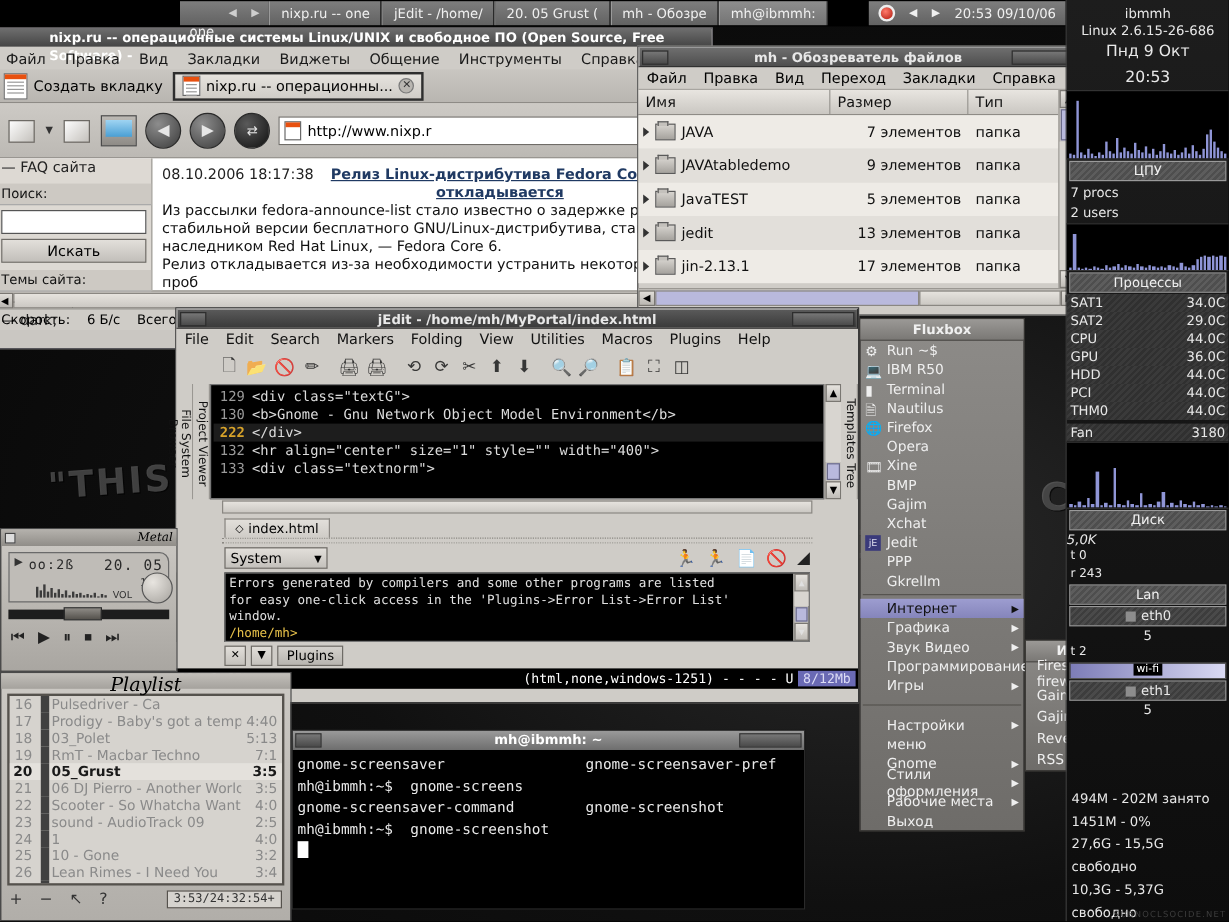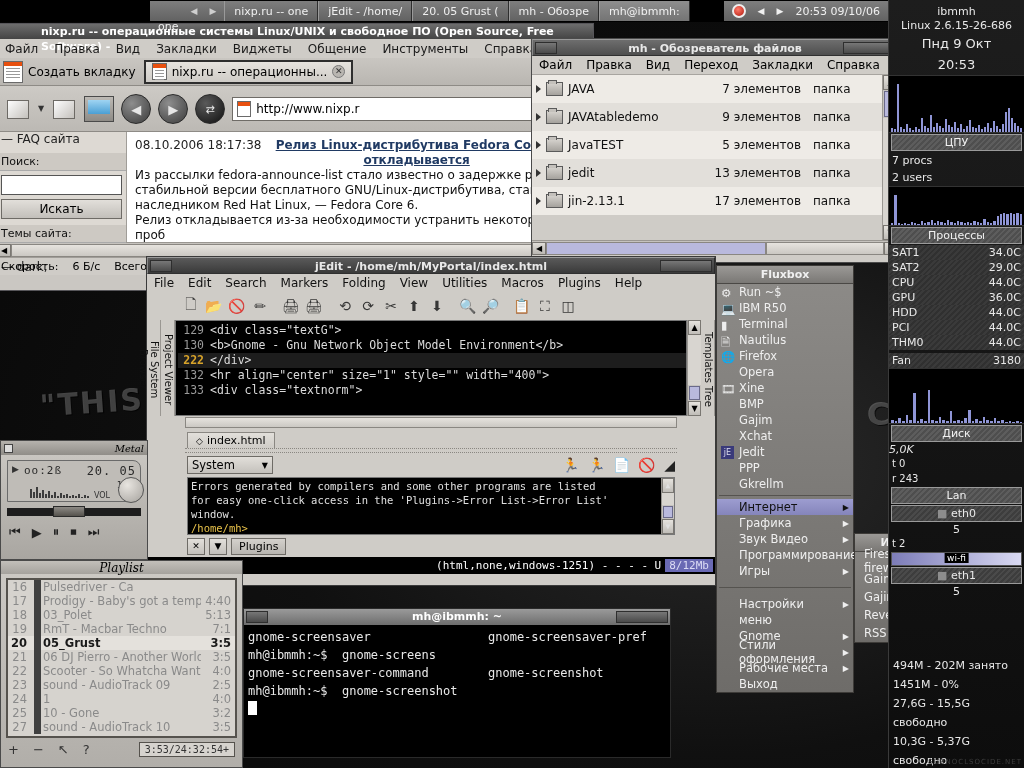--- a/index.html
+++ b/index.html
@@ -197,21 +197,21 @@
     border-radius:0 8px 8px 0; display:flex; align-items:flex-start; padding:3px 4px; gap:5px; position:relative; }
   .eqbars { display:flex; align-items:flex-end; gap:1px; height:16px; position:absolute; left:22px; bottom:3px; }
   .eqbars i { width:2px; background:#3c3c3c; display:block; }
   .xmms-time { font-family:"DejaVu Sans Mono",monospace; font-size:11px; color:#2a2a2a; letter-spacing:1px; }
   .xmms-seek { margin:6px 6px; height:8px; background:#1d1d1d; position:relative; }
   .xmms-seek .knob { position:absolute; left:34%; top:-2px; width:32px; height:11px;
     background:linear-gradient(180deg,#8d8a85,#55524d); border:1px solid #2a2a2a; }
   .xmms-ctrl { display:flex; align-items:center; gap:11px; padding:2px 8px; font-size:13px; color:#222; }
   #plist { left:0px; top:560px; width:243px; height:208px;
     background:linear-gradient(180deg,#cdcac5,#b1aea9); border:1px solid #4a4a4a; }
-  #plist .pt { height:13px; text-align:center; font-size:12px; font-style:italic;
+  #plist .pt { height:13px; text-align:center; font-size:16px; font-style:italic;
     background:linear-gradient(180deg,#c2bfba,#a5a29d); }
   .plbox { margin:4px 5px; height:160px; background:#d6d3ce; border:2px solid #55524d; overflow:hidden; }
   .plrow { display:flex; font-size:11.5px; color:#8a8a8a; height:14px; align-items:center;
     font-family:"DejaVu Sans","Liberation Sans",sans-serif; }
   .plrow.sel { color:#1a1a1a; font-weight:bold; background:#e4e1dc; }
   .plrow .n { width:26px; text-align:right; padding-right:7px; }
   .plrow .ttl { flex:1; border-left:7px solid #404040; padding-left:2px; overflow:hidden; white-space:nowrap; }
   .plrow .dur { width:34px; text-align:right; padding-right:4px; }
   .plfoot { display:flex; align-items:center; gap:14px; padding:0 7px; font-size:13px; color:#333; }
   .pltime { margin-left:auto; background:#d6d3ce; border:1px solid #55524d;
@@ -372,20 +372,25 @@
     <div class="menubar gtk">
       <div>Файл</div>
       <div>Правка</div>
       <div>Вид</div>
       <div>Переход</div>
       <div>Закладки</div>
       <div>Справка</div>
     </div>
     <div style="display:flex;height:165px;">
       <div style="flex:1;">
+        <div class="nz-head">
+          <div style="width:160px;">Имя</div>
+          <div style="width:115px;">Размер</div>
+          <div style="flex:1;border-right:none;">Тип</div>
+        </div>
         <div>
           <div class="nz-row">
             <span class="nz-name">
               <span class="tri"></span>
               <span class="fold"></span>
               <span>JAVA</span>
             </span>
             <span class="nz-size">7 элементов</span>
             <span class="nz-type">папка</span>
           </div>
@@ -810,20 +815,25 @@
           <span class="n">24</span>
           <span class="ttl">1</span>
           <span class="dur">4:0</span>
         </div>
       <div class="plrow">
           <span class="n">25</span>
           <span class="ttl">10 - Gone</span>
           <span class="dur">3:2</span>
         </div>
       <div class="plrow">
+          <span class="n">26</span>
+          <span class="ttl">Lean Rimes - I Need You</span>
+          <span class="dur">3:4</span>
+        </div>
+      <div class="plrow">
           <span class="n">27</span>
           <span class="ttl">sound - AudioTrack 10</span>
           <span class="dur">3:5</span>
         </div>
     </div>
     <div class="plfoot">
       <span>+</span>
       <span>−</span>
       <span>↖</span>
       <span>?</span>

